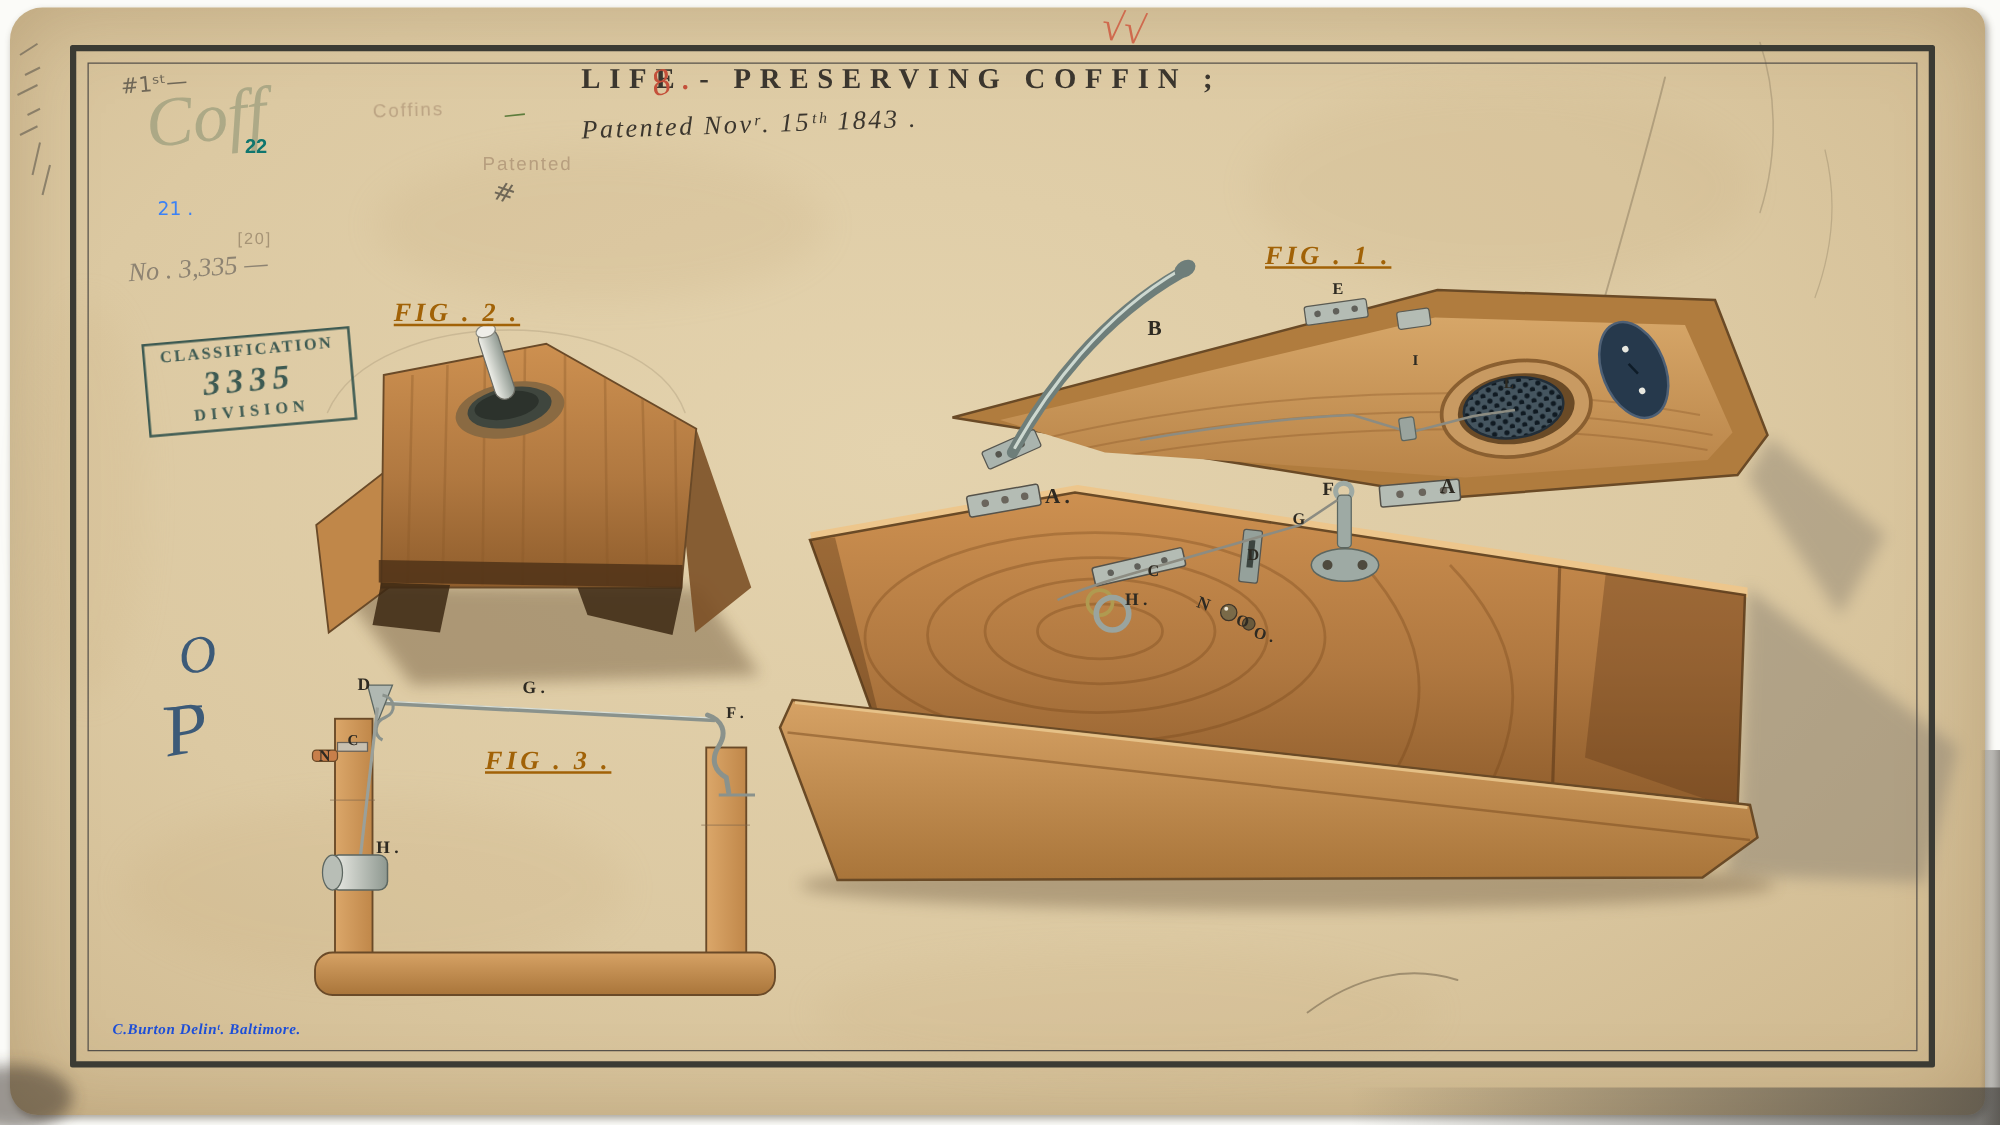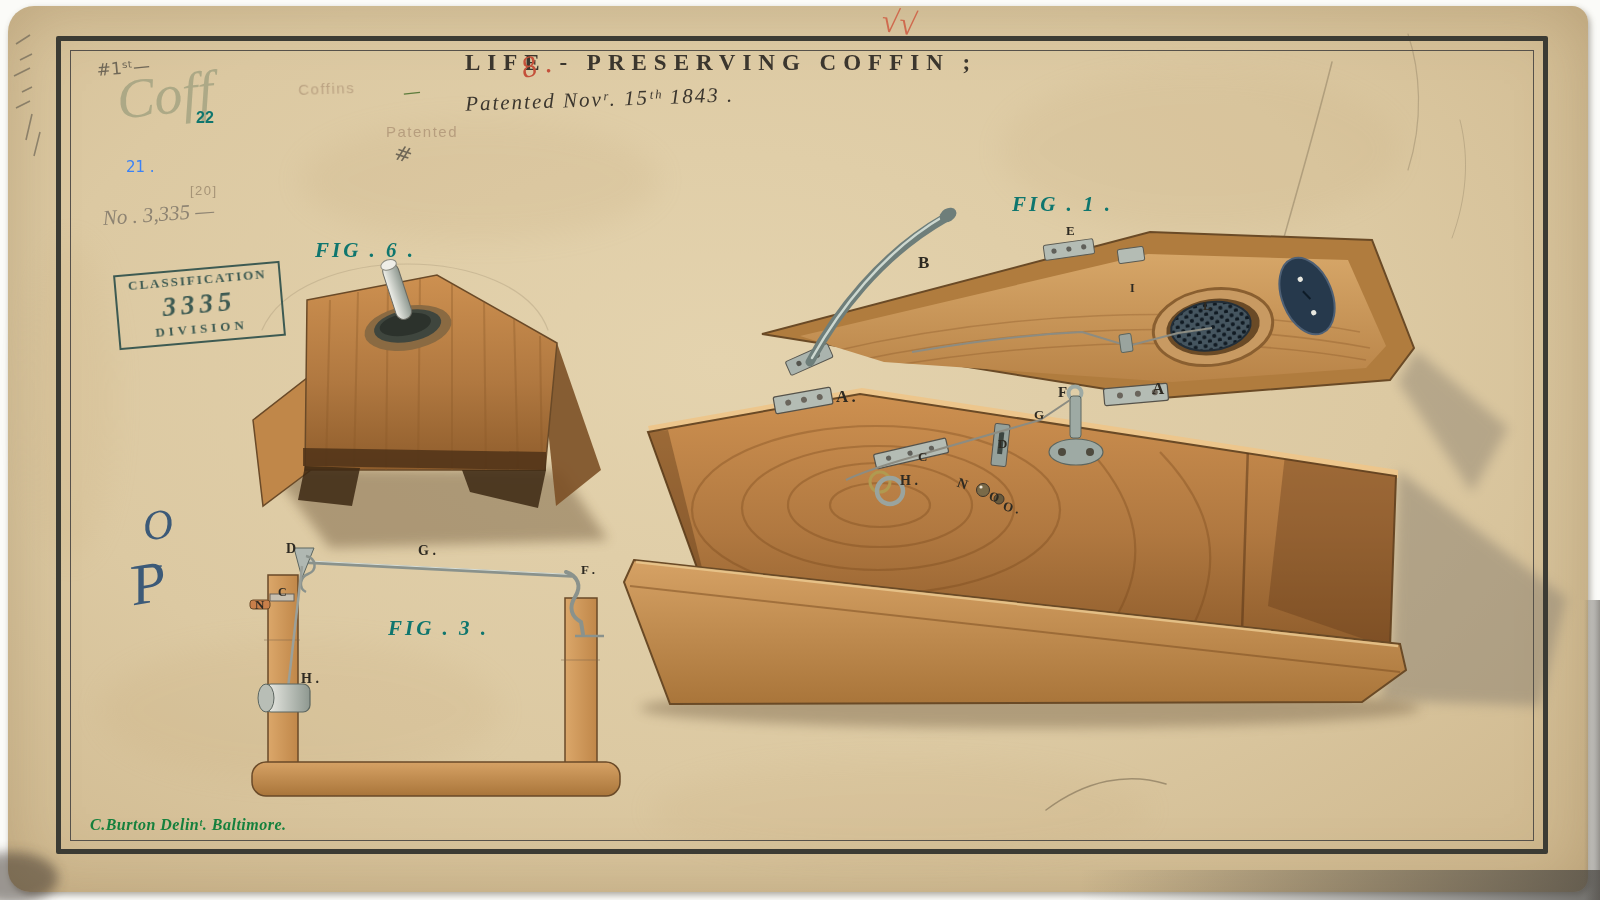--- a/index.html
+++ b/index.html
@@ -20,39 +20,39 @@
          color:#3b362e;margin-left:25px;}
   .t1{font-size:23px;font-weight:bold;letter-spacing:7px;white-space:nowrap;}
   .t2{font-size:21px;font-weight:bold;letter-spacing:5px;margin-top:13px;white-space:nowrap;}
   .struck{text-decoration:line-through;text-decoration-thickness:2px;
          text-decoration-color:rgba(110,100,85,.85);}
   .t3{font-size:19px;font-weight:bold;font-style:italic;margin-top:11px;letter-spacing:1px;}
   .t4{font-size:17.5px;font-style:italic;margin-top:5px;letter-spacing:.5px;}
   .t5{font-size:21px;font-style:italic;margin-top:5px;transform:rotate(-2deg);letter-spacing:2px;}
 
   .fig-caption{position:absolute;font-weight:bold;font-style:italic;font-size:21px;
-         letter-spacing:3px;color:#0f766e;white-space:nowrap;}
+         letter-spacing:3px;color:#a16207;white-space:nowrap;text-decoration:underline;}
   .labels-layer span, .marks-layer span{position:absolute;white-space:nowrap;line-height:1;
          transform-origin:left top;}
   .part-label{font-family:"Liberation Serif",serif;font-weight:bold;color:#2e2a22;}
   .mark{font-family:"Liberation Serif",serif;}
   .script{font-style:italic;font-family:"Liberation Serif",serif;}
   .pencil{font-family:"DejaVu Sans",sans-serif;}
   .faded{letter-spacing:1.5px;font-family:"Liberation Sans",sans-serif;filter:blur(.4px);}
   .stamp-blue{font-weight:bold;font-family:"Liberation Sans",sans-serif;filter:blur(.3px);}
 
   .class-stamp{position:absolute;left:116px;top:268px;transform:rotate(-5deg);
          border:2.5px solid #3d5a52;padding:2px 12px 4px;text-align:center;
          color:#3d5a52;filter:blur(.3px);}
   .cs1{font-size:13px;font-weight:bold;letter-spacing:2px;}
   .cs2{font-size:27px;font-weight:bold;font-style:italic;letter-spacing:5px;margin-top:1px;}
   .cs3{font-size:13px;font-weight:bold;letter-spacing:4px;margin-top:1px;}
 
-  .credit{position:absolute;left:90px;top:816px;font-size:16px;font-weight:bold;
-         font-style:italic;color:#15803d;letter-spacing:.5px;text-align:right;}
+  .credit{position:absolute;left:90px;top:816px;font-size:12px;font-weight:bold;
+         font-style:italic;color:#1d4ed8;letter-spacing:.5px;text-align:right;}
   .photo-shadow-bottom{position:absolute;right:0;bottom:0;width:520px;height:30px;
          background:linear-gradient(to left, rgba(70,68,64,.75), rgba(70,68,64,0));}
   .photo-shadow-right{position:absolute;right:0;top:600px;width:16px;height:300px;
          background:linear-gradient(to left, rgba(80,76,70,.6), rgba(80,76,70,0));}
 </style>
 </head>
 <body>
 
 <div class="stage">
   <div class="paper"></div>
@@ -307,22 +307,22 @@
 
   <div class="frame-outer"></div>
   <div class="frame-inner"></div>
 
   <div class="title-block">
     <div class="t1">LIFE - PRESERVING COFFIN ;</div>
     <div class="t5">Patented Novʳ. 15ᵗʰ 1843 .</div>
   </div>
 
   <div class="fig-caption" style="left:1012px;top:192px">FIG . 1 .</div>
-  <div class="fig-caption" style="left:315px;top:238px">FIG . 6 .</div>
-  <div class="fig-caption" style="left:388px;top:616px">FIG . 3 .</div>
+  <div class="fig-caption" style="left:315px;top:238px">FIG . 2 .</div>
+  <div class="fig-caption" style="left:388px;top:596px">FIG . 3 .</div>
 
   <div class="class-stamp">
     <div class="cs1">CLASSIFICATION</div>
     <div class="cs2">3335</div>
     <div class="cs3">DIVISION</div>
   </div>
 
   <div class="labels-layer">
       <span class="part-label" style="left: 918px; top: 254px; font-size: 17px;">B</span>
       <span class="part-label" style="left: 1066px; top: 224px; font-size: 13px;">E</span>

